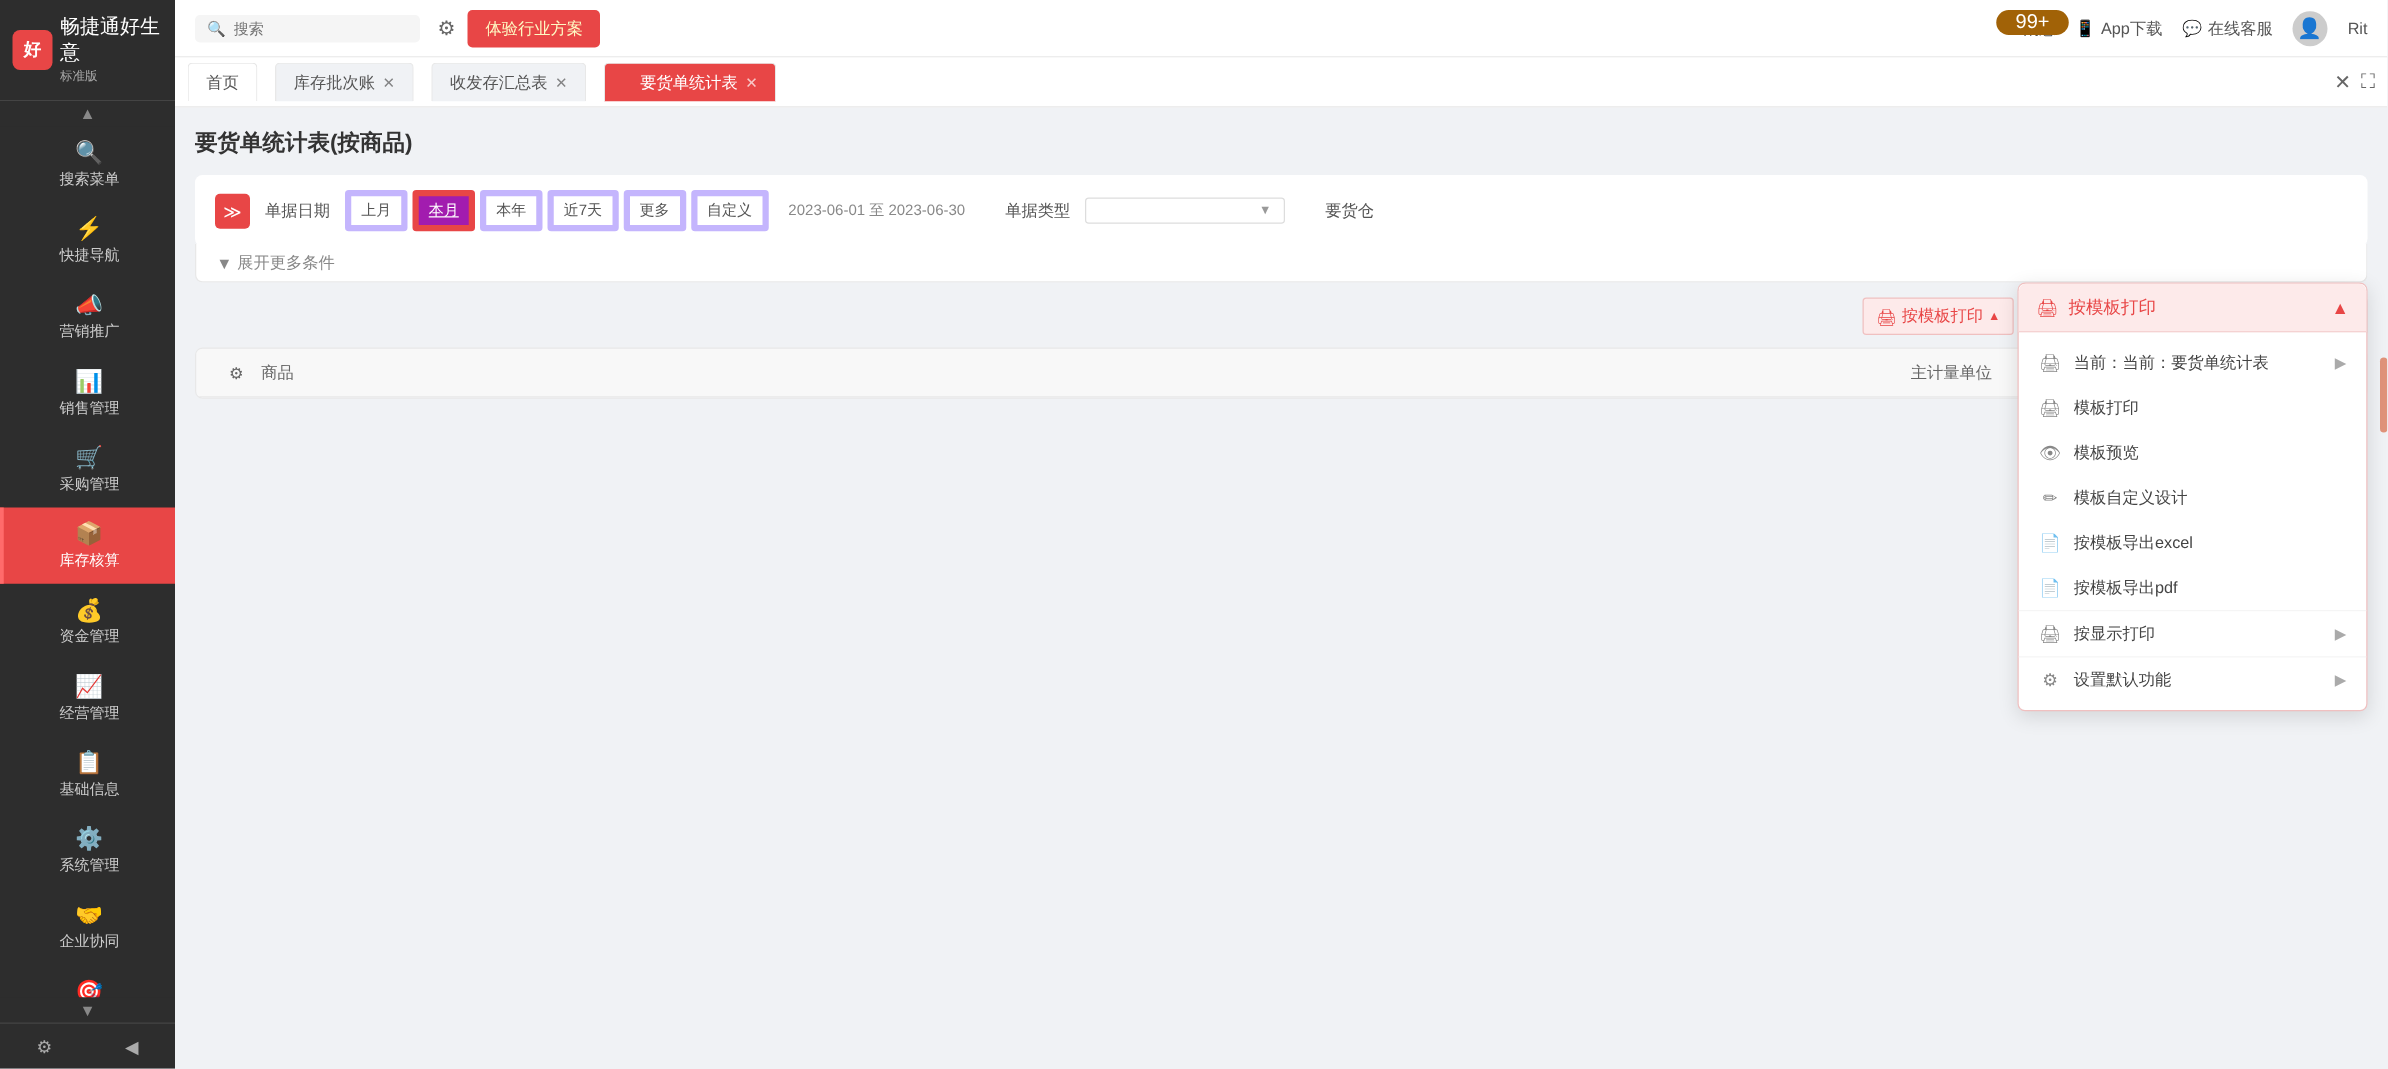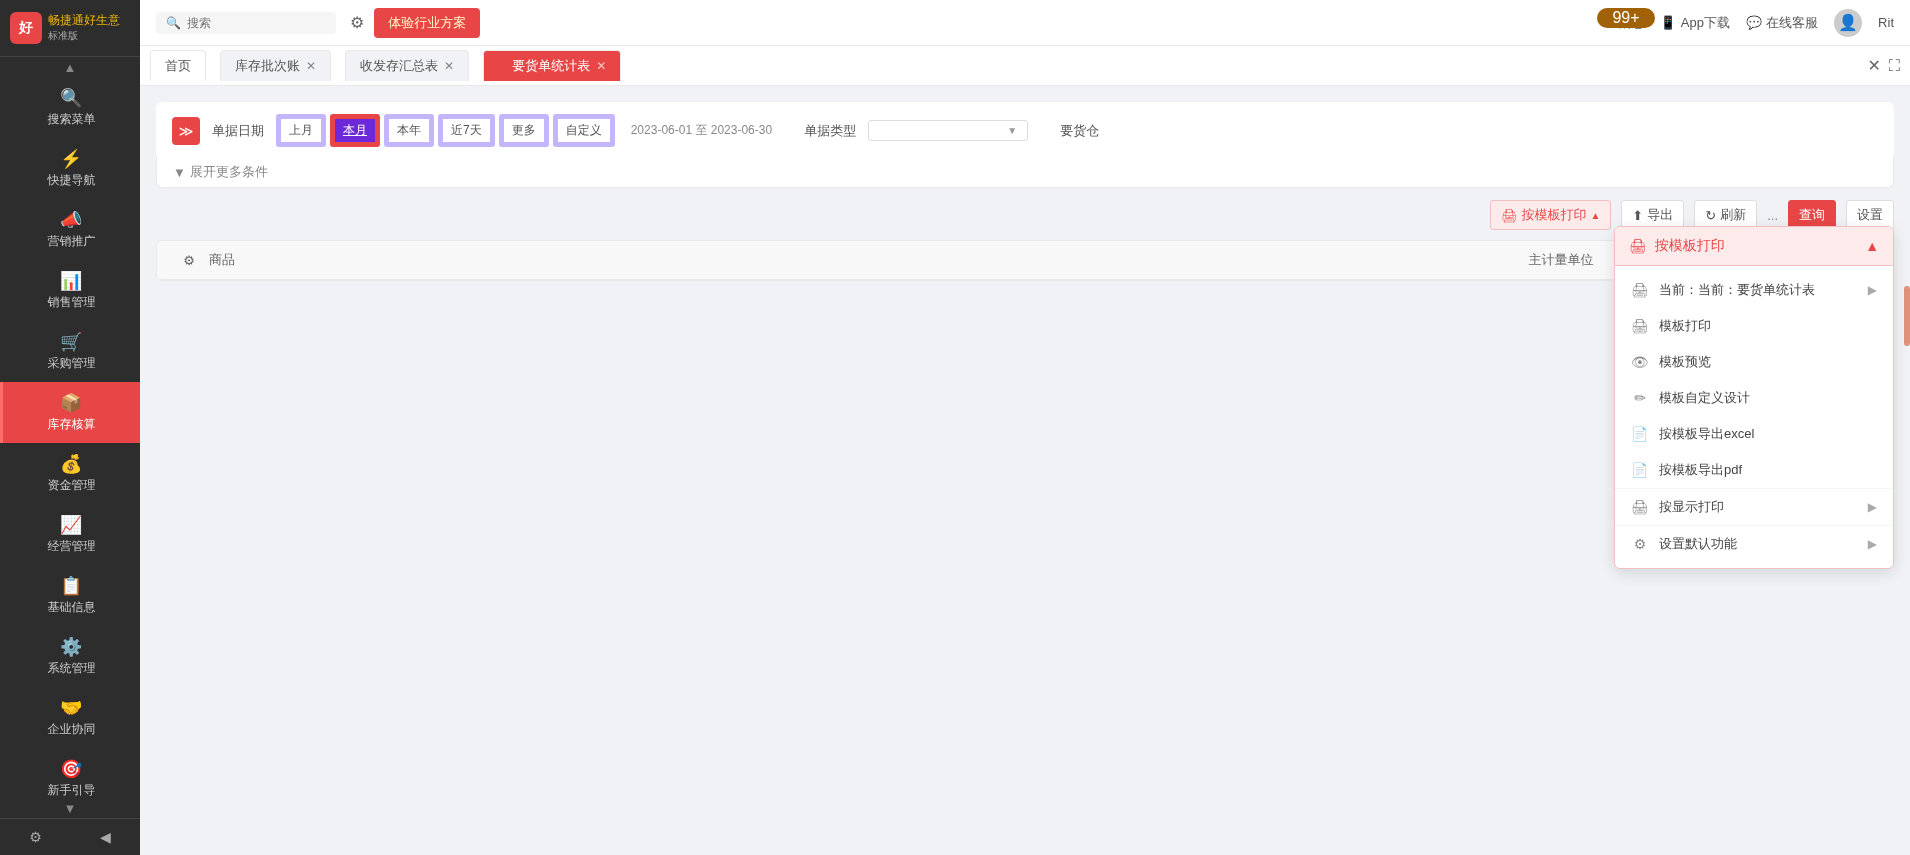--- a/index.html
+++ b/index.html
@@ -24,21 +24,21 @@
       border-bottom: 1px solid #444;
     }
     .sidebar-logo-icon {
       width: 32px; height: 32px;
       background: #e84646;
       border-radius: 6px;
       display: flex; align-items: center; justify-content: center;
       color: white; font-weight: bold; font-size: 14px; margin-right: 6px;
       flex-shrink: 0;
     }
-    .sidebar-logo-text { font-size: 12px; color: #eab308; line-height: 1.3; }
+    .sidebar-logo-text { font-size: 16px; color: #ffffff; line-height: 1.3; }
     .sidebar-logo-sub { font-size: 10px; color: #aaa; }
     .sidebar-scroll-up, .sidebar-scroll-down {
       width: 100%; height: 20px; background: #2d2d2d;
       display: flex; align-items: center; justify-content: center; color: #888; cursor: pointer;
       flex-shrink: 0;
     }
     .sidebar-nav { flex: 1; overflow: hidden; }
     .sidebar-item {
       display: flex; flex-direction: column; align-items: center;
       padding: 10px 0; cursor: pointer; color: #ccc; font-size: 12px;
@@ -116,21 +116,21 @@
       border-radius: 4px; width: 28px; height: 28px;
       display: flex; align-items: center; justify-content: center;
       cursor: pointer; font-size: 14px; flex-shrink: 0;
     }
     .filter-label { font-size: 13px; color: #555; }
     .filter-date-btns { display: flex; gap: 4px; }
     .filter-date-btn {
       padding: 3px 8px; font-size: 12px; color: #555;
       border: 5px solid #c4b5fd; border-radius: 3px; cursor: pointer; background: #fff;
     }
-    .filter-date-btn.active { background: #6d28d9; color: #fff; border-color: #e84646; text-decoration: underline; }
+    .filter-date-btn.active { background: #a21caf; color: #fff; border-color: #e84646; text-decoration: underline; }
     .filter-date-range { font-size: 12px; color: #888; margin-left: 4px; }
     .filter-type-label { font-size: 13px; color: #555; margin-left: 20px; }
     .filter-type-select {
       border: 1px solid #ddd; border-radius: 3px; padding: 4px 24px 4px 8px;
       font-size: 12px; color: #333; background: #fff; cursor: pointer;
       min-width: 120px; position: relative;
     }
     .filter-extra-label { font-size: 13px; color: #555; margin-left: 20px; }
     .filter-expand-more {
       display: flex; align-items: center; gap: 4px;
@@ -340,20 +340,21 @@
       <span>要货单统计表</span>
       <span class="tab-close">✕</span>
     </div>
     <div class="tabs-right">
       <span class="tabs-right-btn">✕</span>
       <span class="tabs-right-btn">⛶</span>
     </div>
   </div>
 
   <div class="page">
+    <div class="page-title">要货单统计表(按商品)</div>
 
     <div class="filter-bar">
       <button class="filter-expand-btn">≫</button>
       <span class="filter-label">单据日期</span>
       <div class="filter-date-btns">
         <button class="filter-date-btn">上月</button>
         <button class="filter-date-btn active">本月</button>
         <button class="filter-date-btn">本年</button>
         <button class="filter-date-btn">近7天</button>
         <button class="filter-date-btn">更多</button>

